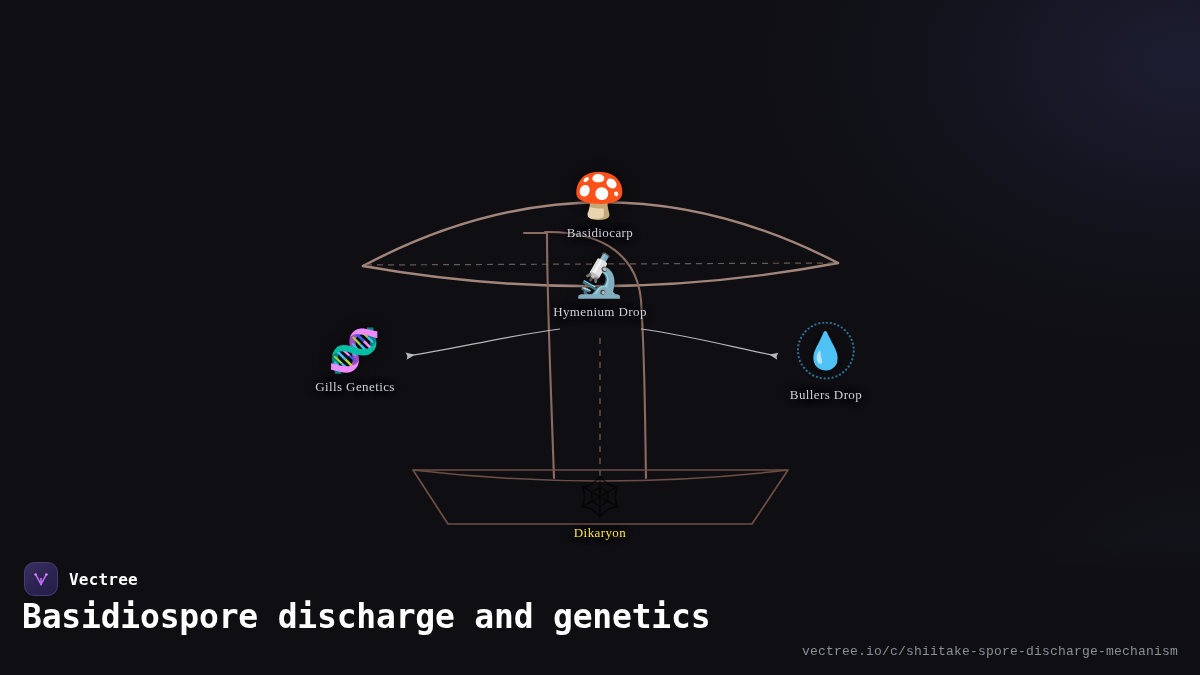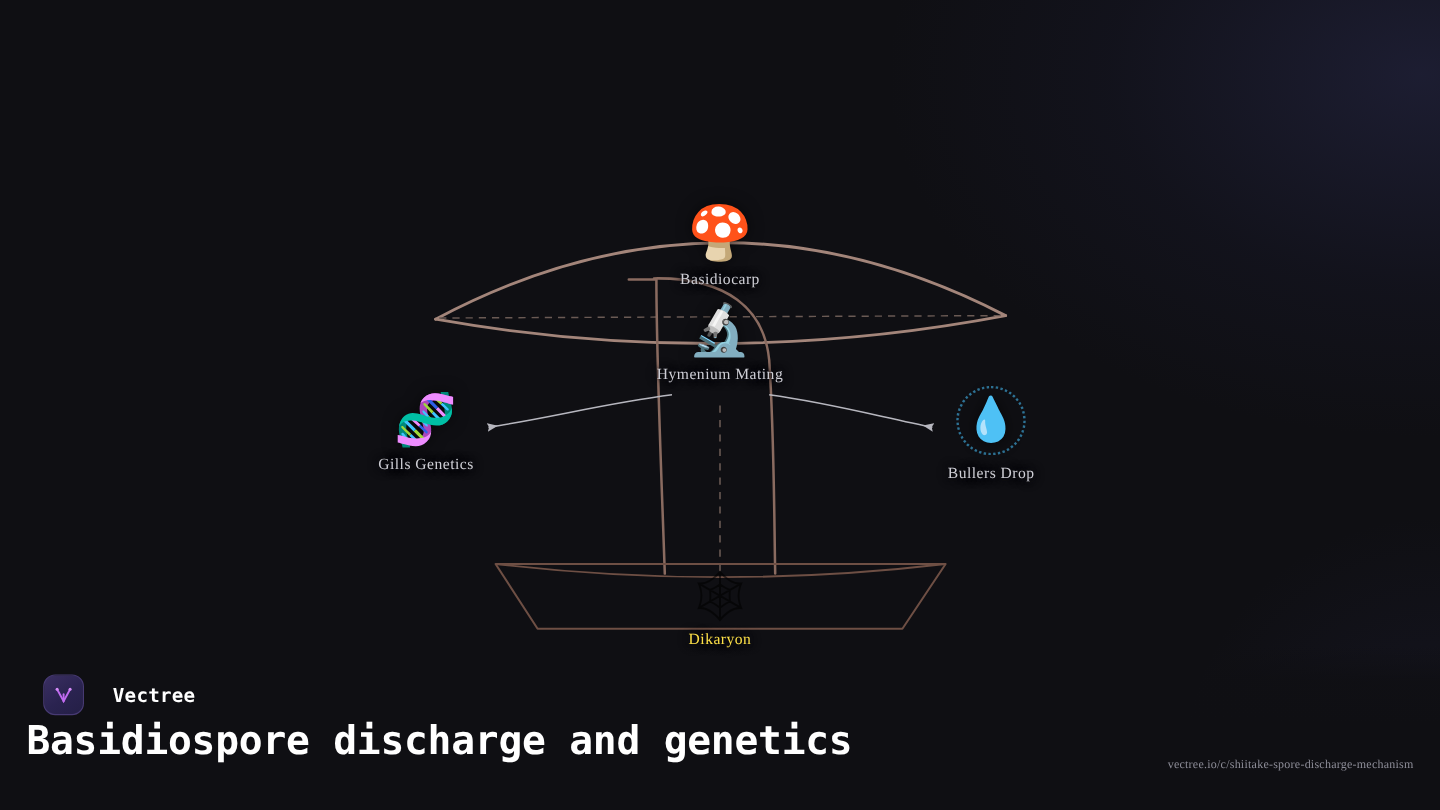--- a/index.html
+++ b/index.html
@@ -113,25 +113,25 @@
     bottom: 0;
     height: 137px;
     z-index: 6;
     background: linear-gradient(to bottom, rgba(15,15,19,0.0) 0%, rgba(15,15,19,0.88) 22%, #0f0f13 48%);
     pointer-events: none;
   }
   #footer-inner { pointer-events: auto; }
 
   #brand {
     position: absolute;
-    left: 36px;
+    left: 24px;
     top: 24px;
     display: flex;
     align-items: center;
-    gap: 24px;
+    gap: 11px;
   }
   #brand-logo {
     width: 34px;
     height: 34px;
     border-radius: 10px;
     background: linear-gradient(145deg, #3b2f62 0%, #2a2350 55%, #241f46 100%);
     border: 1px solid #473a73;
     display: flex;
     align-items: center;
     justify-content: center;
@@ -154,25 +154,25 @@
     font-weight: bold;
     line-height: 1.0;
     letter-spacing: -0.2px;
     font-family: "DejaVu Sans Mono", "Liberation Mono", monospace;
   }
   #headline .l2 { display: block; }
 
   #site-url {
     position: absolute;
     right: 22px;
-    bottom: 32px;
+    bottom: 16px;
     color: #8d8d98;
-    font-size: 10px;
+    font-size: 13px;
     letter-spacing: 0.2px;
-    font-family: Liberation Serif, serif;
+    font-family: Liberation Mono, monospace;
   }
 </style>
 </head>
 <body>
 
 <div id="stage">
 
   <svg id="diagram" viewBox="0 0 1200 675">
     <defs>
       <marker id="arrowhead" markerWidth="9" markerHeight="8" refX="8" refY="4" orient="auto" markerUnits="userSpaceOnUse">
@@ -204,21 +204,21 @@
     <path d="M 641 329 C 693 336 740 349 777 356" fill="none" stroke="#b7b7bf" stroke-width="1.25" marker-end="url(#arrowhead)"></path>
   </svg>
 
   <div class="node" id="node-basidiocarp">
     <span class="glyph">🍄</span>
     <span class="caption">Basidiocarp</span>
   </div>
 
   <div class="node" id="node-hymenium">
     <span class="glyph">🔬</span>
-    <span class="caption">Hymenium Mating</span>
+    <span class="caption">Hymenium Drop</span>
   </div>
 
   <div class="node" id="node-mating">
     <span class="glyph">🧬</span>
     <span class="caption">Gills Genetics</span>
   </div>
 
   <div class="node ringed" id="node-bullers">
     <span class="glyph-wrap">
       <span class="glyph">💧</span>

